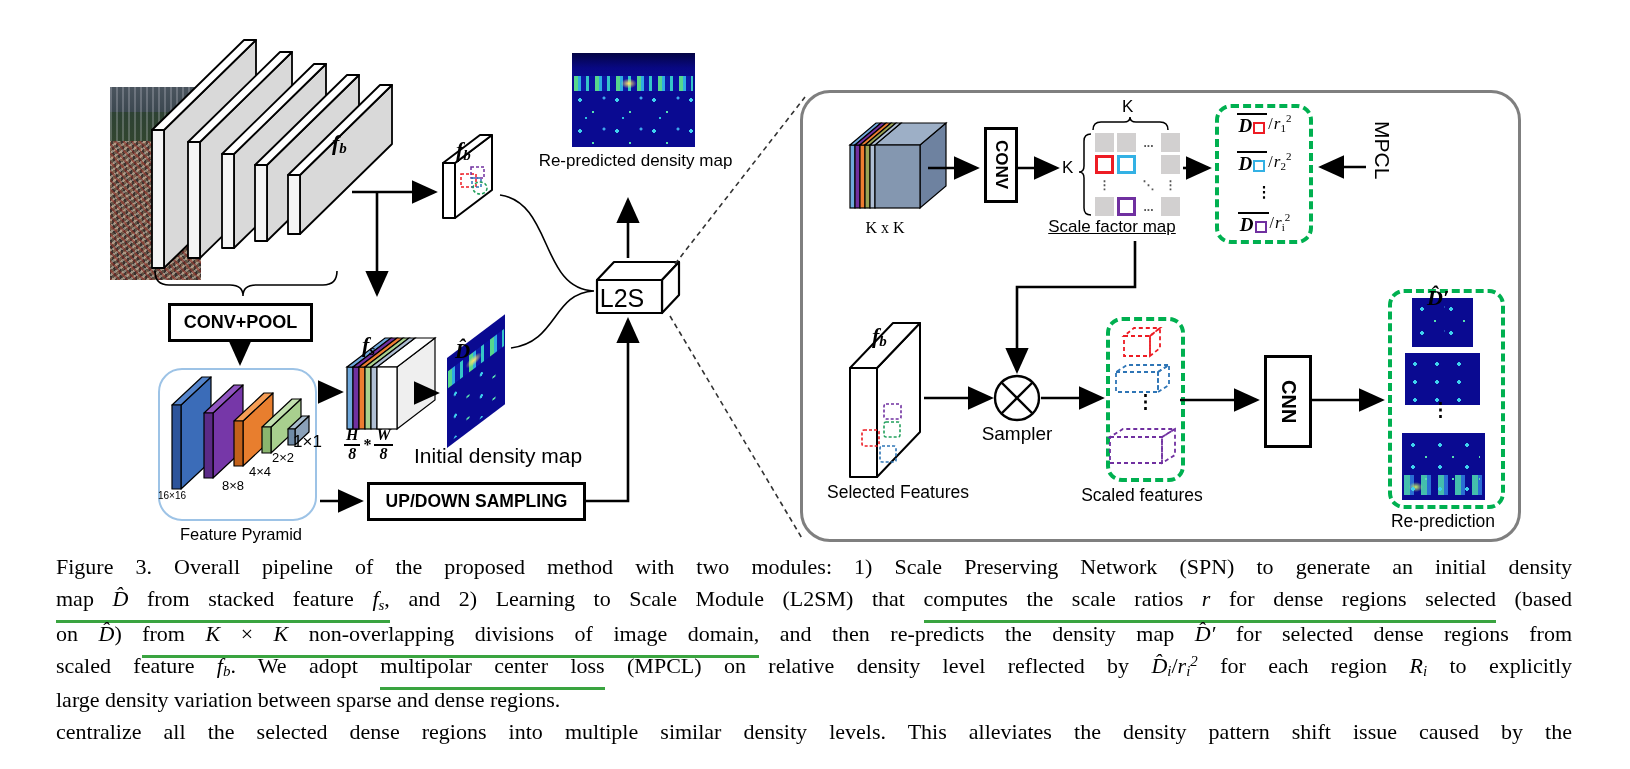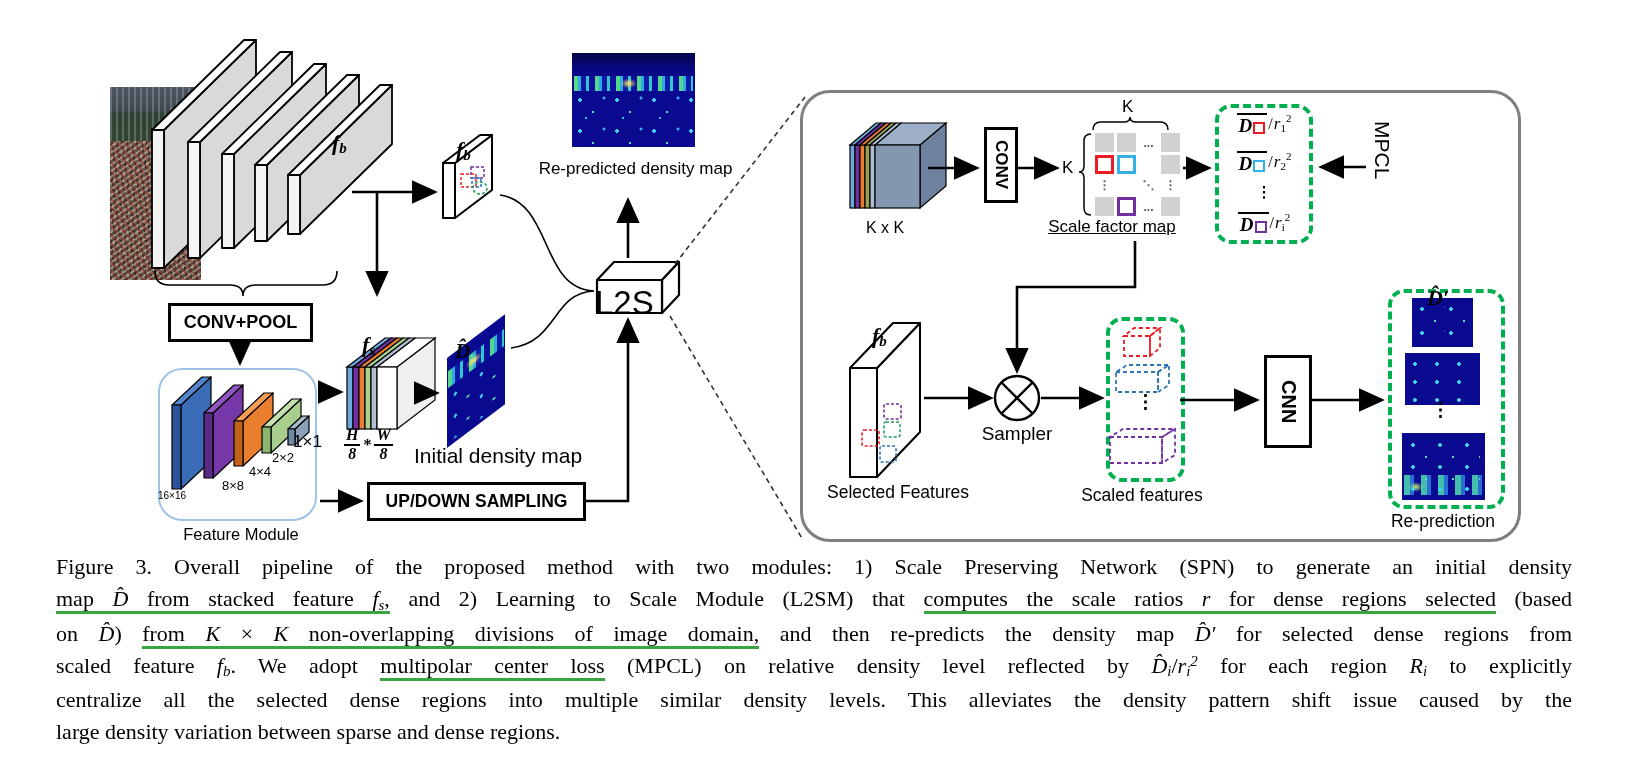--- a/index.html
+++ b/index.html
@@ -84,21 +84,21 @@
   .sq-purple{border-color:var(--purple);}
   .rsl{font-size:16px;margin:0 1px;}
   .rr{font-style:italic;font-size:17px;}
   .rsub{font-size:11px;position:relative;top:4px;}
   .rsup{font-size:11px;position:relative;top:-6px;}
   
   .caption{left:56px;top:551px;width:1516px;font-family:"Liberation Serif",serif;font-size:22px;line-height:32.3px;}
   .cap-line{text-align:justify;text-align-last:justify;}
   .cap-line.last{text-align-last:left;}
   .cap-line .mth{font-style:italic;}
-  .cap-line .ul{border-bottom:3.5px solid var(--underlineGreen);padding-bottom:0;}
+  .cap-line .ul{border-bottom:3.5px solid var(--underlineGreen);padding-bottom:9px;}
   .ssub{font-size:68%;position:relative;top:.22em;}
   .ssup{font-size:68%;position:relative;top:-.45em;}
   svg.layer{position:absolute;left:0;top:0;pointer-events:none;}
 </style>
 </head>
 <body>
 
 <div id="page">
 
   <div class="abs photo"></div>
@@ -355,62 +355,62 @@
       <path d="M1135,241 V287 H1017 V370"></path>
       <path d="M924,398 H990"></path>
       <path d="M1041,398 H1101"></path>
       <path d="M1180,400 H1256"></path>
       <path d="M1309,400 H1381"></path>
     </g>
   </svg>
 
   <div class="abs lbl math" style="left:332px;top:101px;font-size:22px;"><span>f</span><span class="msub">b</span></div>
   <div class="abs lbl math" style="left:456px;top:108px;font-size:22px;"><span>f</span><span class="msub">b</span></div>
-  <div class="abs lbl ctr" style="left:523px;top:159px;width:225px;font-size:17px;"><span>Re-predicted density map</span></div>
+  <div class="abs lbl ctr" style="left:523px;top:151px;width:225px;font-size:17px;"><span>Re-predicted density map</span></div>
   <div class="abs lbl math" style="left:362px;top:303px;font-size:22px;"><span>f</span><span class="msub">s</span></div>
   <div class="abs lbl math" style="left:455px;top:310px;font-size:21px;"><span>D̂</span></div>
 
   <div class="abs" style="left:344px;top:427px;display:flex;align-items:center;gap:3px;font-family:'Liberation Serif',serif;font-style:italic;font-weight:bold;font-size:16px;">
     <span style="display:inline-flex;flex-direction:column;align-items:center;line-height:1.05;">
         <span style="border-bottom:2px solid #000;padding:0 2px;">H</span>
         <span>8</span>
       </span>
     <span style="font-style:normal;">*</span>
     <span style="display:inline-flex;flex-direction:column;align-items:center;line-height:1.05;">
         <span style="border-bottom:2px solid #000;padding:0 2px;">W</span>
         <span>8</span>
       </span>
   </div>
 
   <div class="abs lbl" style="left:414px;top:444px;font-size:21px;"><span>Initial density map</span></div>
-  <div class="abs lbl ctr" style="left:595px;top:284px;width:54px;font-size:33px;"><span>L2S</span></div>
-  <div class="abs lbl" style="left:166px;top:525px;width:150px;text-align:center;font-size:16.5px;"><span>Feature Module</span></div>
+  <div class="abs lbl ctr" style="left:595px;top:284px;width:54px;font-size:25px;"><span>L2S</span></div>
+  <div class="abs lbl" style="left:166px;top:525px;width:150px;text-align:center;font-size:16.5px;"><span>Feature Pyramid</span></div>
   <div class="abs lbl" style="left:158px;top:490px;font-size:10px;"><span>16×16</span></div>
   <div class="abs lbl" style="left:222px;top:478px;font-size:13px;"><span>8×8</span></div>
   <div class="abs lbl" style="left:249px;top:464px;font-size:13px;"><span>4×4</span></div>
   <div class="abs lbl" style="left:272px;top:450px;font-size:13px;"><span>2×2</span></div>
   <div class="abs lbl" style="left:293px;top:432px;font-size:17px;"><span>1×1</span></div>
 
-  <div class="abs lbl ctr" style="left:850px;top:219px;width:70px;font-size:16px;"><span>K x K</span></div>
+  <div class="abs lbl ctr" style="left:850px;top:219px;width:70px;font-size:16px;font-family:Liberation Serif, serif;"><span>K x K</span></div>
   <div class="abs lbl" style="left:1122px;top:97px;font-size:17px;"><span>K</span></div>
   <div class="abs lbl" style="left:1062px;top:158px;font-size:17px;"><span>K</span></div>
   <div class="abs lbl ctr" style="left:1032px;top:217px;width:160px;font-size:17px;text-decoration:underline;"><span>Scale factor map</span></div>
   <div class="abs lbl vtext" style="left:1370px;top:121px;height:90px;font-size:21px;"><span>MPCL</span></div>
 
   <div class="abs lbl math" style="left:872px;top:294px;font-size:22px;"><span>f</span><span class="msub">b</span></div>
   <div class="abs lbl" style="left:806px;top:482px;width:184px;text-align:center;font-size:17.5px;"><span>Selected Features</span></div>
   <div class="abs lbl ctr" style="left:969px;top:423px;width:96px;font-size:19px;"><span>Sampler</span></div>
   <div class="abs lbl ctr" style="left:1068px;top:485px;width:148px;font-size:17.5px;"><span>Scaled features</span></div>
   <div class="abs vd" style="left:1136px;top:397px;width:16px;font-size:19px;"><span>⋮</span></div>
   <div class="abs lbl math" style="left:1427px;top:256px;font-size:22px;"><span>D̂′</span></div>
   <div class="abs vd" style="left:1431px;top:405px;width:16px;font-size:19px;"><span>⋮</span></div>
   <div class="abs lbl ctr" style="left:1378px;top:511px;width:130px;font-size:17.5px;"><span>Re-prediction</span></div>
 
   <div class="abs caption" id="caption">
       <div class="cap-line"><span>Figure 3.  Overall pipeline of the proposed method with two modules:  1) Scale Preserving Network (SPN) to generate an initial density</span></div>
       <div class="cap-line"><span class="ul">map </span><span class="mth ul">D̂</span><span class="ul"> from stacked feature </span><span class="mth ul">f<span class="ssub">s</span></span><span class="ul">,</span><span> and 2) Learning to Scale Module (L2SM) that </span><span class="ul">computes the scale ratios </span><span class="mth ul">r</span><span class="ul"> for dense regions selected</span><span> (based</span></div>
       <div class="cap-line"><span>on </span><span class="mth">D̂</span><span>) </span><span class="ul">from </span><span class="mth ul">K</span><span class="ul"> × </span><span class="mth ul">K</span><span class="ul"> non-overlapping divisions of image domain,</span><span> and then re-predicts the density map </span><span class="mth">D̂</span><span class="mth">′</span><span> for selected dense regions from</span></div>
       <div class="cap-line"><span>scaled feature </span><span class="mth">f<span class="ssub">b</span></span><span>.  We adopt </span><span class="ul">multipolar center loss</span><span> (MPCL) on relative density level reflected by </span><span class="mth">D̂<span class="ssub">i</span></span><span>/</span><span class="mth">r<span class="ssub">i</span><span class="ssup">2</span></span><span> for each region </span><span class="mth">R<span class="ssub">i</span></span><span> to explicitly</span></div>
+      <div class="cap-line last"><span>large density variation between sparse and dense regions.</span></div>
       <div class="cap-line"><span>centralize all the selected dense regions into multiple similar density levels.  This alleviates the density pattern shift issue caused by the</span></div>
-      <div class="cap-line last"><span>large density variation between sparse and dense regions.</span></div>
     </div>
 
 </div>
 
 </body></html>

